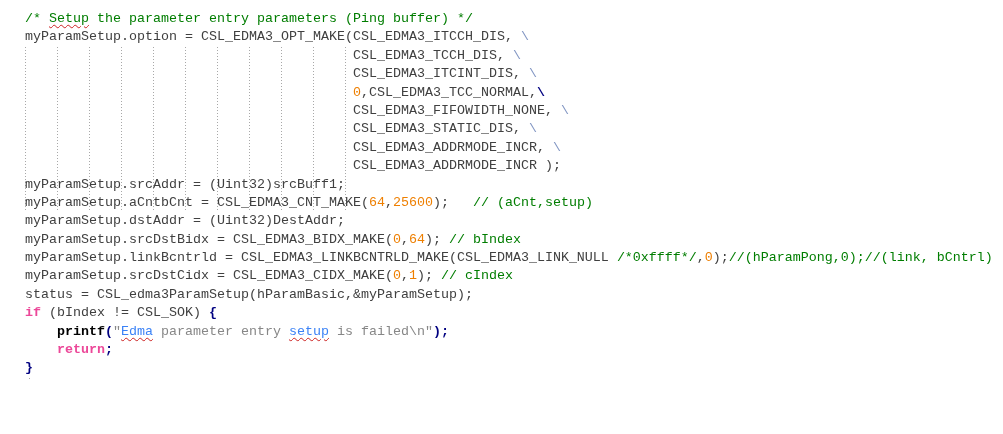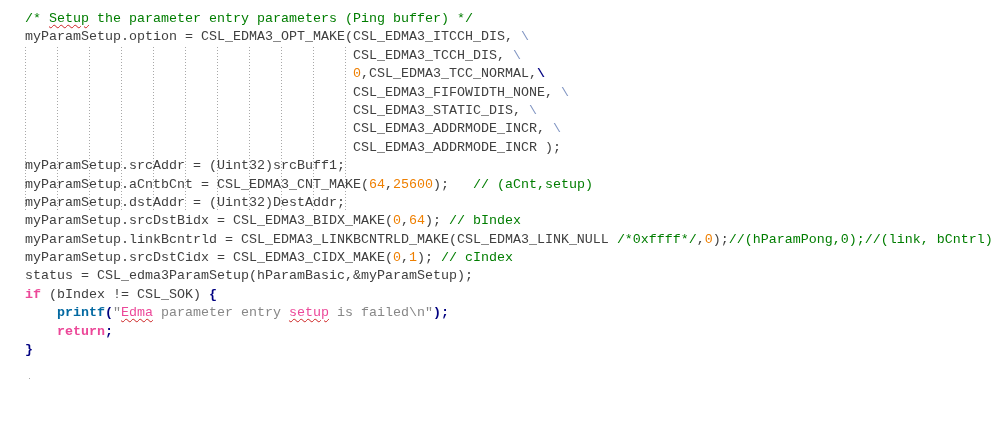--- a/index.html
+++ b/index.html
@@ -42,24 +42,24 @@
   .tok-plain                { color: #404040; }
   .tok-comment              { color: #007d00; }
   .tok-comment-misspelled   { color: #007d00;
                               text-decoration-line: underline;
                               text-decoration-style: wavy;
                               text-decoration-color: #cc2222;
                               text-decoration-thickness: 1px;
                               text-underline-offset: 2px; }
   .tok-number               { color: #ee7f00; }
   .tok-keyword              { color: #ec4899; font-weight: bold; }
-  .tok-function             { color: #0369a1; font-weight: bold; }
+  .tok-function             { color: #000000; font-weight: bold; }
   .tok-brace                { color: #000080; font-weight: bold; }
   .tok-string               { color: #878787; }
-  .tok-string-misspelled    { color: #ec4899;
+  .tok-string-misspelled    { color: #3b82f6;
                               text-decoration-line: underline;
                               text-decoration-style: wavy;
                               text-decoration-color: #cc2222;
                               text-decoration-thickness: 1px;
                               text-underline-offset: 2px; }
   .tok-continuation         { color: #8095c2; }
   .tok-continuation-strong  { color: #000080; font-weight: bold; }
   
   .iguide {
     position: absolute;
@@ -91,20 +91,21 @@
     <div class="iguide" style="left: calc(var(--ml) + 32ch);"></div>
     <div class="iguide" style="left: calc(var(--ml) + 36ch);"></div>
     <div class="iguide" style="left: calc(var(--ml) + 40ch);"></div>
 
     <div class="iguide if-block" style="left: calc(var(--ml) + 0.5ch);"></div>
 
     <div id="code-lines">
         <div class="code-line"><span class="tok-comment">/* </span><span class="tok-comment-misspelled">Setup</span><span class="tok-comment"> the parameter entry parameters (Ping buffer) */</span></div>
         <div class="code-line"><span class="tok-plain">myParamSetup.option = CSL_EDMA3_OPT_MAKE(CSL_EDMA3_ITCCH_DIS, </span><span class="tok-continuation">\</span></div>
         <div class="code-line"><span class="tok-plain">                                         </span><span class="tok-plain">CSL_EDMA3_TCCH_DIS, </span><span class="tok-continuation">\</span></div>
+        <div class="code-line"><span class="tok-plain">                                         </span><span class="tok-plain">CSL_EDMA3_ITCINT_DIS, </span><span class="tok-continuation">\</span></div>
         <div class="code-line"><span class="tok-plain">                                         </span><span class="tok-number">0</span><span class="tok-plain">,CSL_EDMA3_TCC_NORMAL,</span><span class="tok-continuation-strong">\</span></div>
         <div class="code-line"><span class="tok-plain">                                         </span><span class="tok-plain">CSL_EDMA3_FIFOWIDTH_NONE, </span><span class="tok-continuation">\</span></div>
         <div class="code-line"><span class="tok-plain">                                         </span><span class="tok-plain">CSL_EDMA3_STATIC_DIS, </span><span class="tok-continuation">\</span></div>
         <div class="code-line"><span class="tok-plain">                                         </span><span class="tok-plain">CSL_EDMA3_ADDRMODE_INCR, </span><span class="tok-continuation">\</span></div>
         <div class="code-line"><span class="tok-plain">                                         </span><span class="tok-plain">CSL_EDMA3_ADDRMODE_INCR );</span></div>
         <div class="code-line"><span class="tok-plain">myParamSetup.srcAddr = (Uint32)srcBuff1;</span></div>
         <div class="code-line"><span class="tok-plain">myParamSetup.aCntbCnt = CSL_EDMA3_CNT_MAKE(</span><span class="tok-number">64</span><span class="tok-plain">,</span><span class="tok-number">25600</span><span class="tok-plain">);   </span><span class="tok-comment">// (aCnt,setup)</span></div>
         <div class="code-line"><span class="tok-plain">myParamSetup.dstAddr = (Uint32)DestAddr;</span></div>
         <div class="code-line"><span class="tok-plain">myParamSetup.srcDstBidx = CSL_EDMA3_BIDX_MAKE(</span><span class="tok-number">0</span><span class="tok-plain">,</span><span class="tok-number">64</span><span class="tok-plain">); </span><span class="tok-comment">// bIndex</span></div>
         <div class="code-line"><span class="tok-plain">myParamSetup.linkBcntrld = CSL_EDMA3_LINKBCNTRLD_MAKE(CSL_EDMA3_LINK_NULL </span><span class="tok-comment">/*0xffff*/</span><span class="tok-plain">,</span><span class="tok-number">0</span><span class="tok-plain">);</span><span class="tok-comment">//(hParamPong,0);//(link, bCntrl)</span></div>

